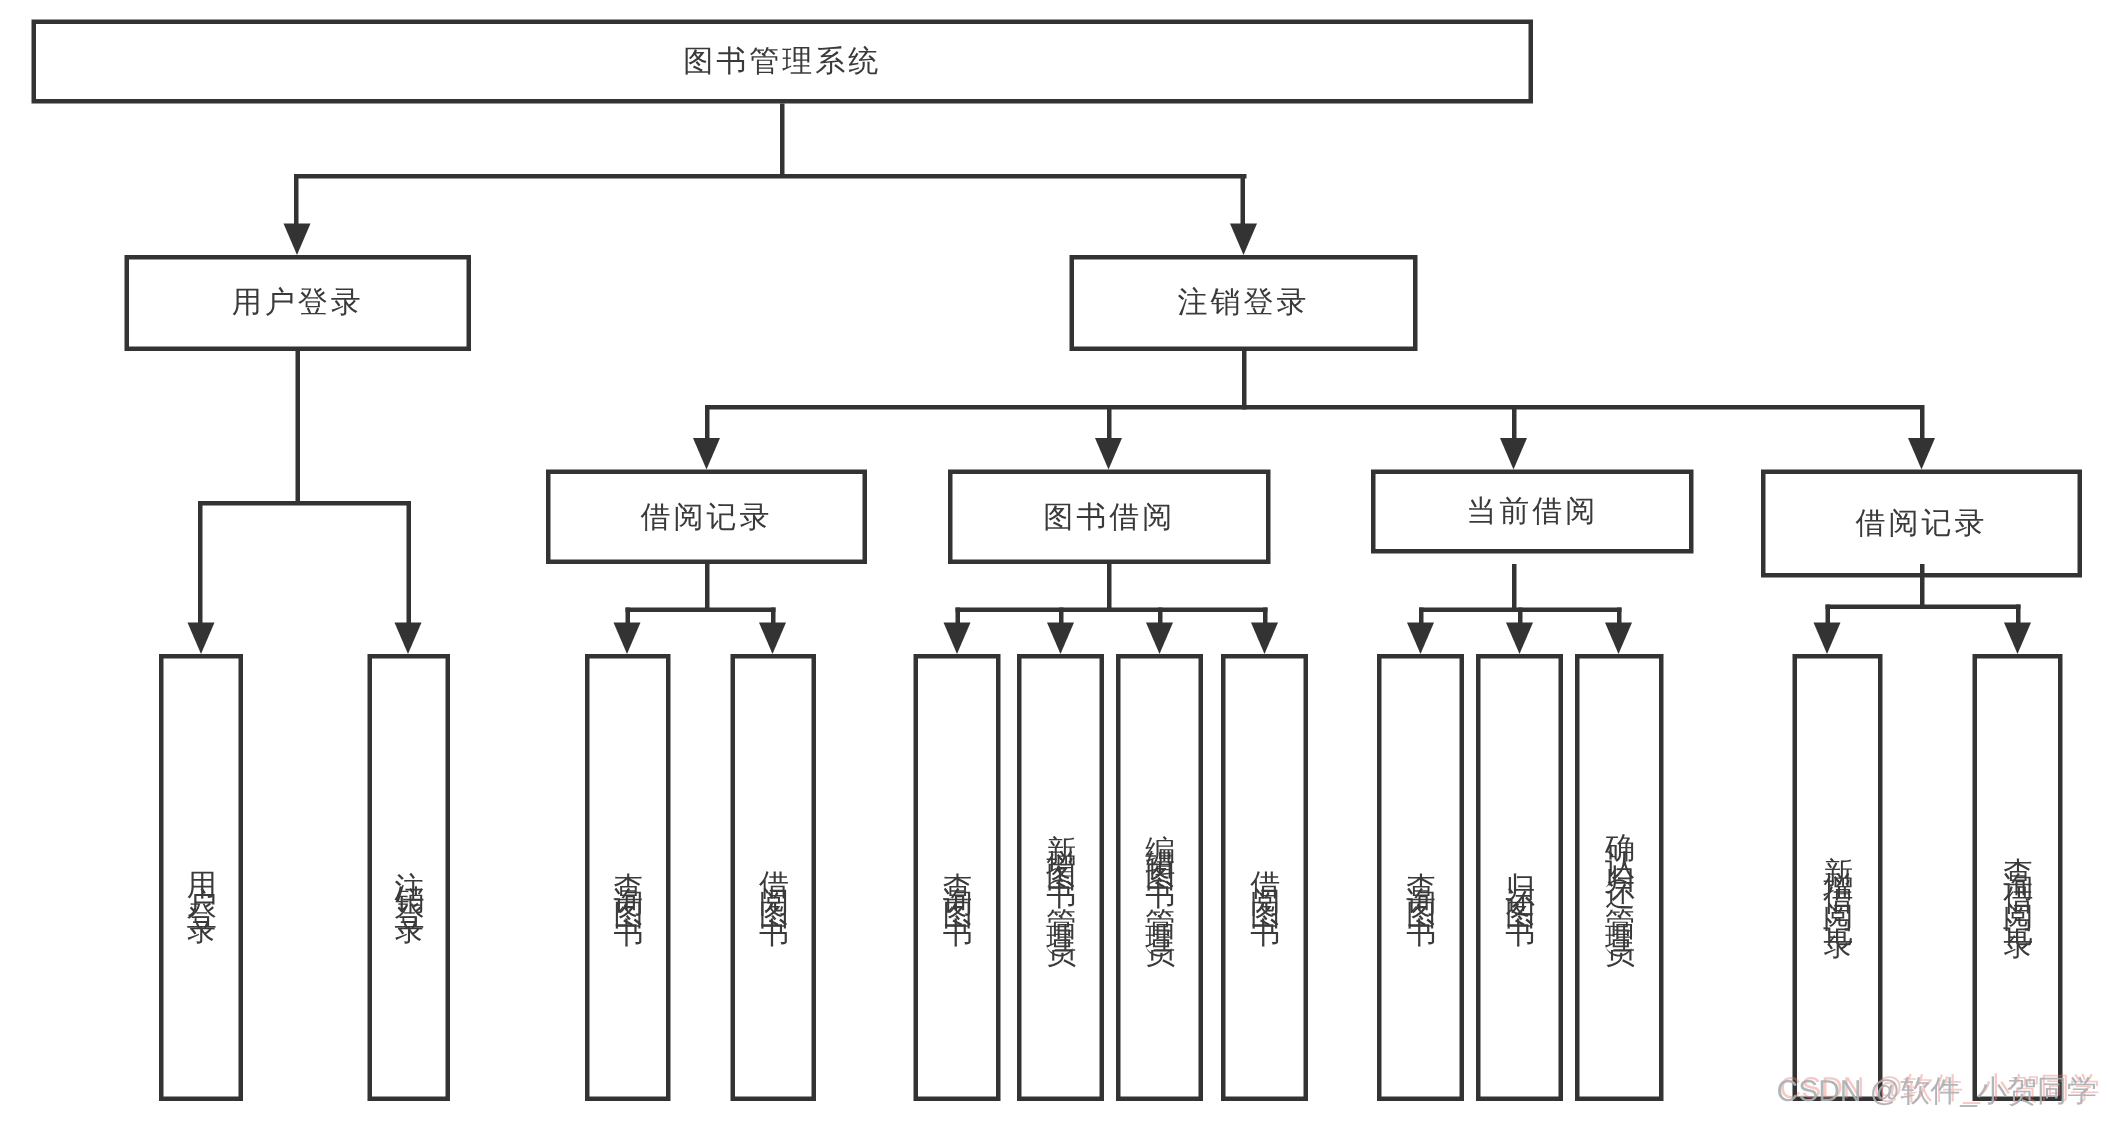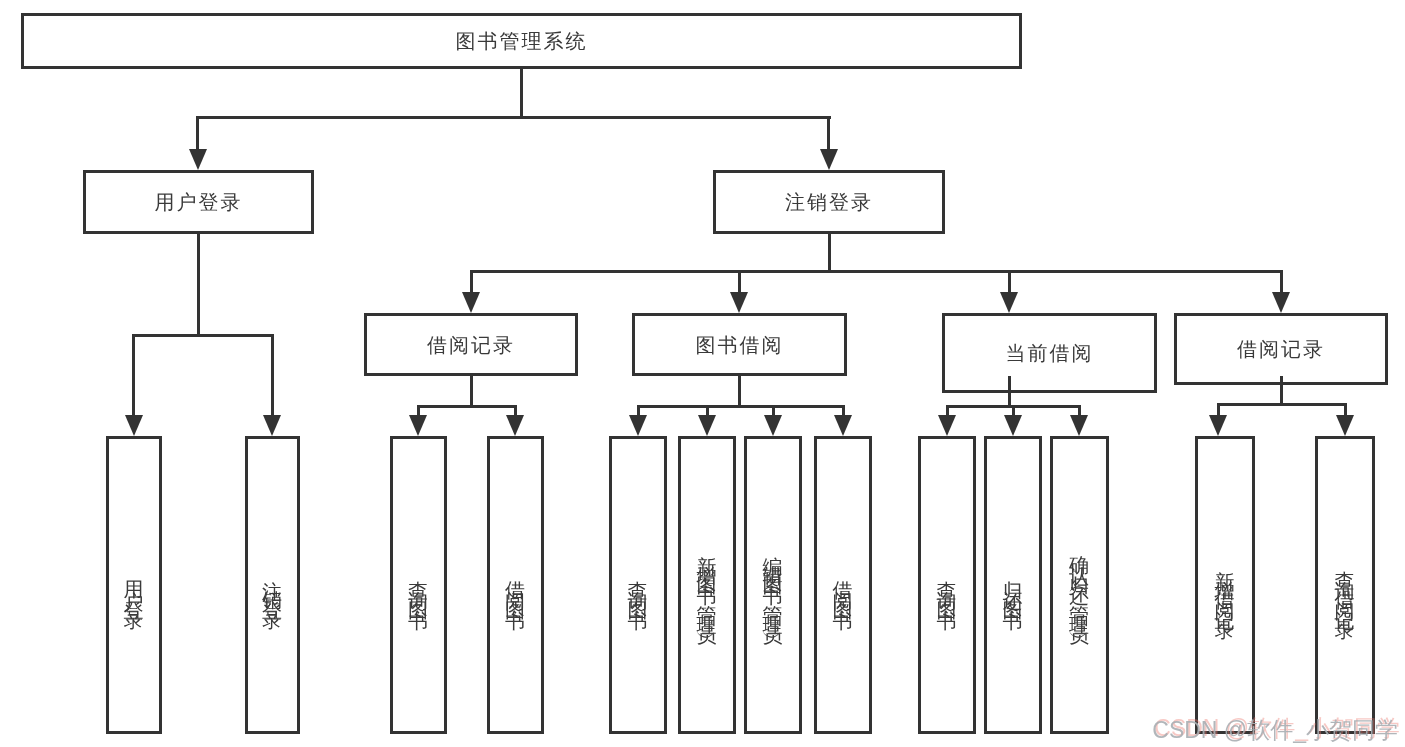--- a/index.html
+++ b/index.html
@@ -32,21 +32,21 @@
   .hline{position:absolute;height:3px;background:#333333;}
   .arrow{
     position:absolute;width:0;height:0;
     border-left:9px solid transparent;
     border-right:9px solid transparent;
     border-top:21px solid #333333;
   }
   .watermark{
     position:absolute;
     top:714px;right:7px;
-    font-size:23px;line-height:1.4;
+    font-size:20px;line-height:1.4;
     color:rgba(169,174,179,0.9);
     text-shadow:2px -2px 0 rgba(235,120,110,0.40);
     z-index:10;
     white-space:nowrap;
   }
 </style>
 </head>
 <body>
 
 <div class="canvas">
@@ -61,21 +61,21 @@
   <div class="node h" style="left:713px;top:170px;width:232px;height:64px">
     <span>注销登录</span>
   </div>
 
   <div class="node h" style="left:364px;top:313px;width:214px;height:63px">
     <span>借阅记录</span>
   </div>
   <div class="node h" style="left:632px;top:313px;width:215px;height:63px">
     <span>图书借阅</span>
   </div>
-  <div class="node h" style="left:942px;top:313px;width:215px;height:80px">
+  <div class="node h" style="left:914px;top:313px;width:215px;height:56px">
     <span>当前借阅</span>
   </div>
   <div class="node h" style="left:1174px;top:313px;width:214px;height:72px">
     <span>借阅记录</span>
   </div>
 
   <div class="node v" style="left:106px;top:436px;width:56px;height:298px">
     <span>用户登录</span>
   </div>
   <div class="node v" style="left:245px;top:436px;width:55px;height:298px">

